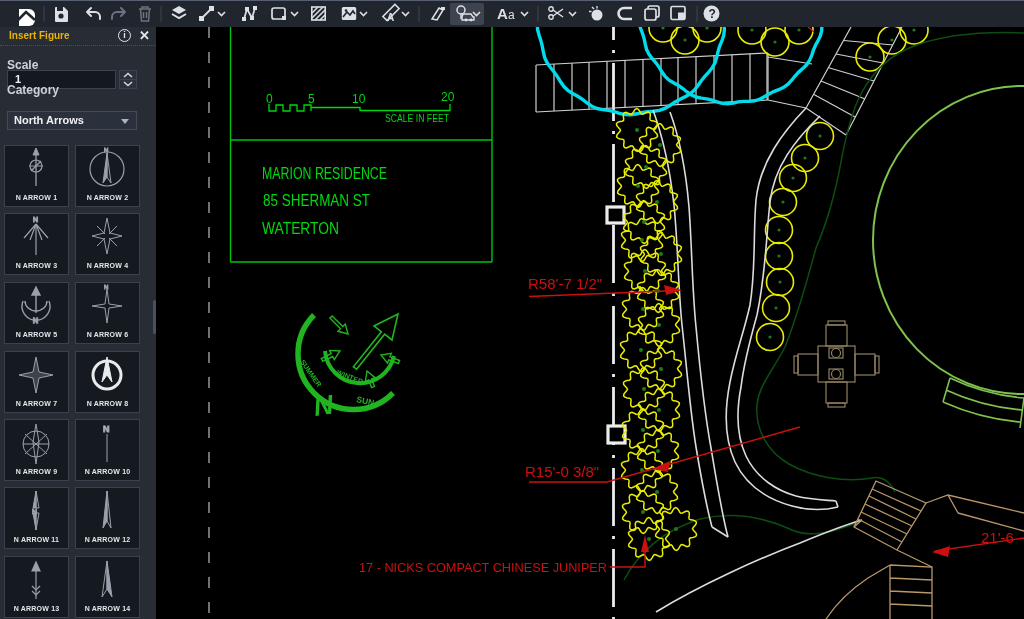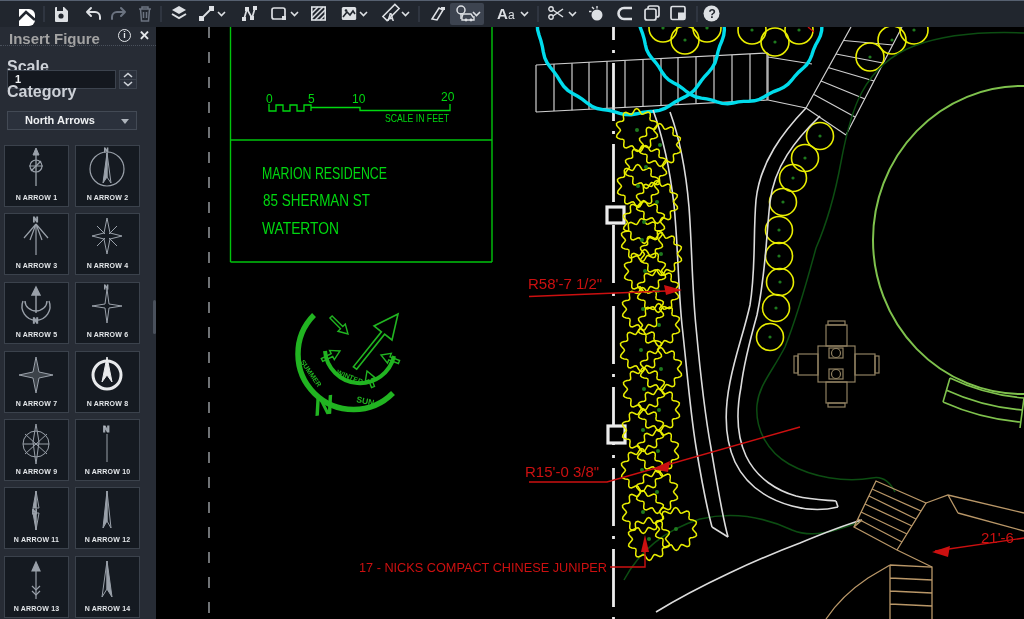--- a/index.html
+++ b/index.html
@@ -1,23 +1,23 @@
 <!DOCTYPE html>
 <html><head><meta charset="utf-8"><style>
 * { margin:0; padding:0; box-sizing:border-box; }
 html,body { width:1024px; height:619px; overflow:hidden; background:#000; font-family:"Liberation Sans",sans-serif; }
 #toolbar { position:absolute; left:0; top:0; width:1024px; height:27px; background:#21262e; border-top:1px solid #566070; }
 #panel { position:absolute; left:0; top:27px; width:156px; height:592px; background:#272c35; }
-#panel .hdr { position:absolute; left:9px; top:3px; font-size:15px; font-weight:bold; color:#a3a3a3; }
+#panel .hdr { position:absolute; left:9px; top:3px; font-size:10px; font-weight:bold; color:#eab308; }
 .divider { position:absolute; left:0; top:18px; width:156px; border-top:1px dotted #4a515c; }
-.lab { position:absolute; font-size:16px; color:#ced2d8; font-weight:bold; }
+.lab { position:absolute; font-size:12px; color:#ced2d8; font-weight:bold; }
 #scaleinput { position:absolute; left:7px; top:43px; width:109px; height:19px; background:#14181f; border:1px solid #3c434e; color:#eef0f2; font-size:11px; font-weight:bold; padding-left:7px; line-height:17px; }
 #spin { position:absolute; left:119px; top:43px; width:18px; height:19px; background:#2b313c; border:1px solid #3c434e; }
 
-#select { position:absolute; left:7px; top:84px; width:130px; height:19px; background:#2b313c; border:1px solid #434a55; color:#eef0f2; font-size:11px; font-weight:bold; padding-left:17px; line-height:17px; }
+#select { position:absolute; left:7px; top:84px; width:130px; height:19px; background:#2b313c; border:1px solid #434a55; color:#eef0f2; font-size:11px; font-weight:bold; padding-left:6px; line-height:17px; }
 #select .arr { position:absolute; right:7px; top:7px; width:0; height:0; border-left:4px solid transparent; border-right:4px solid transparent; border-top:5px solid #aeb4bc; }
 .card { position:absolute; width:65px; height:62px; background:#151a21; border:1px solid #3b424c; text-align:center; }
 .clab { font-size:7px; font-weight:bold; color:#e4e7ea; margin-top:0; letter-spacing:0.2px; }
 #grip { position:absolute; left:153px; top:273px; width:3px; height:34px; background:#4a515c; border-radius:2px; }
 #info { position:absolute; left:118px; top:2px; width:13px; height:13px; border:1.5px solid #e4e7ea; border-radius:50%; color:#e4e7ea; font-size:9px; text-align:center; line-height:11px; font-weight:bold; }
 #close { position:absolute; left:139px; top:1px; color:#e4e7ea; font-size:13px; font-weight:bold; }
 </style></head>
 <body>
 <svg style="position:absolute;left:156px;top:27px" width="868" height="592" viewBox="156 27 868 592">
 <rect x="156" y="27" width="868" height="592" fill="#000"></rect>

